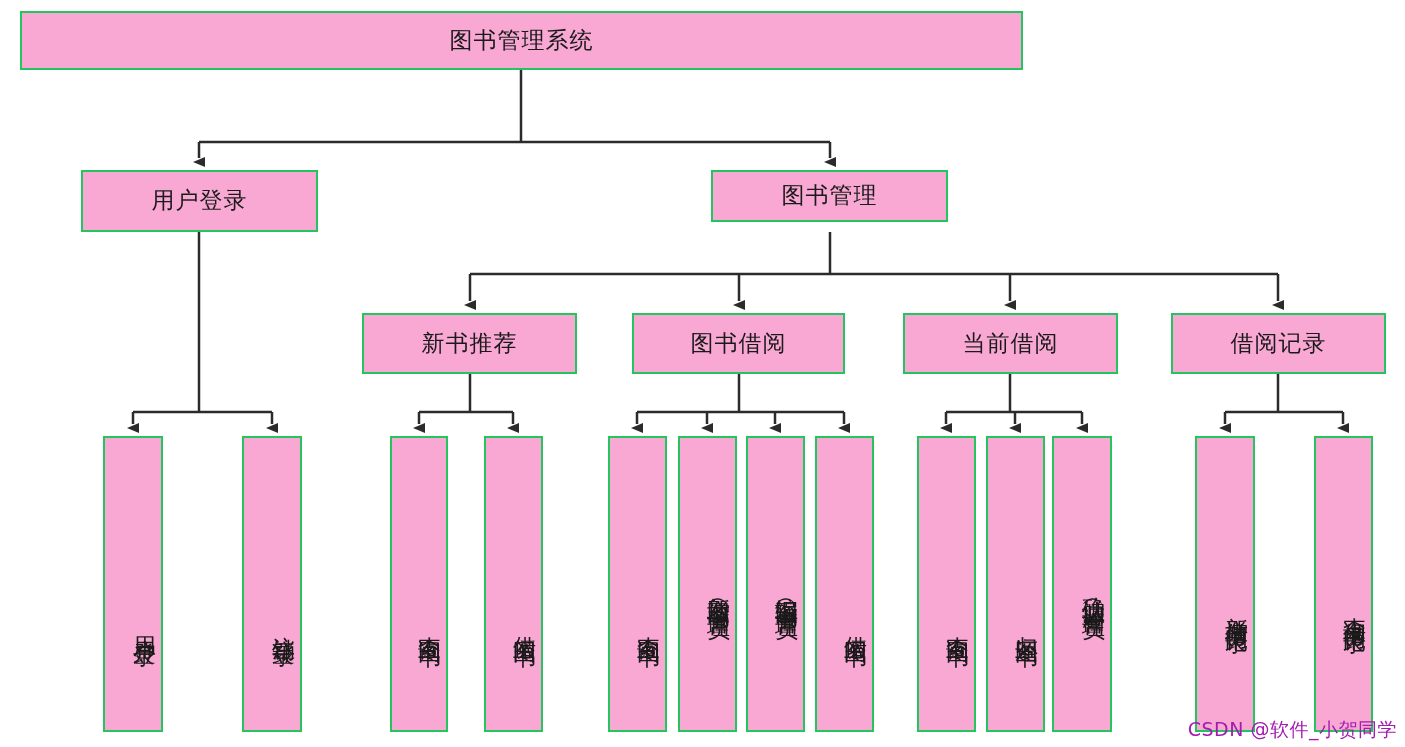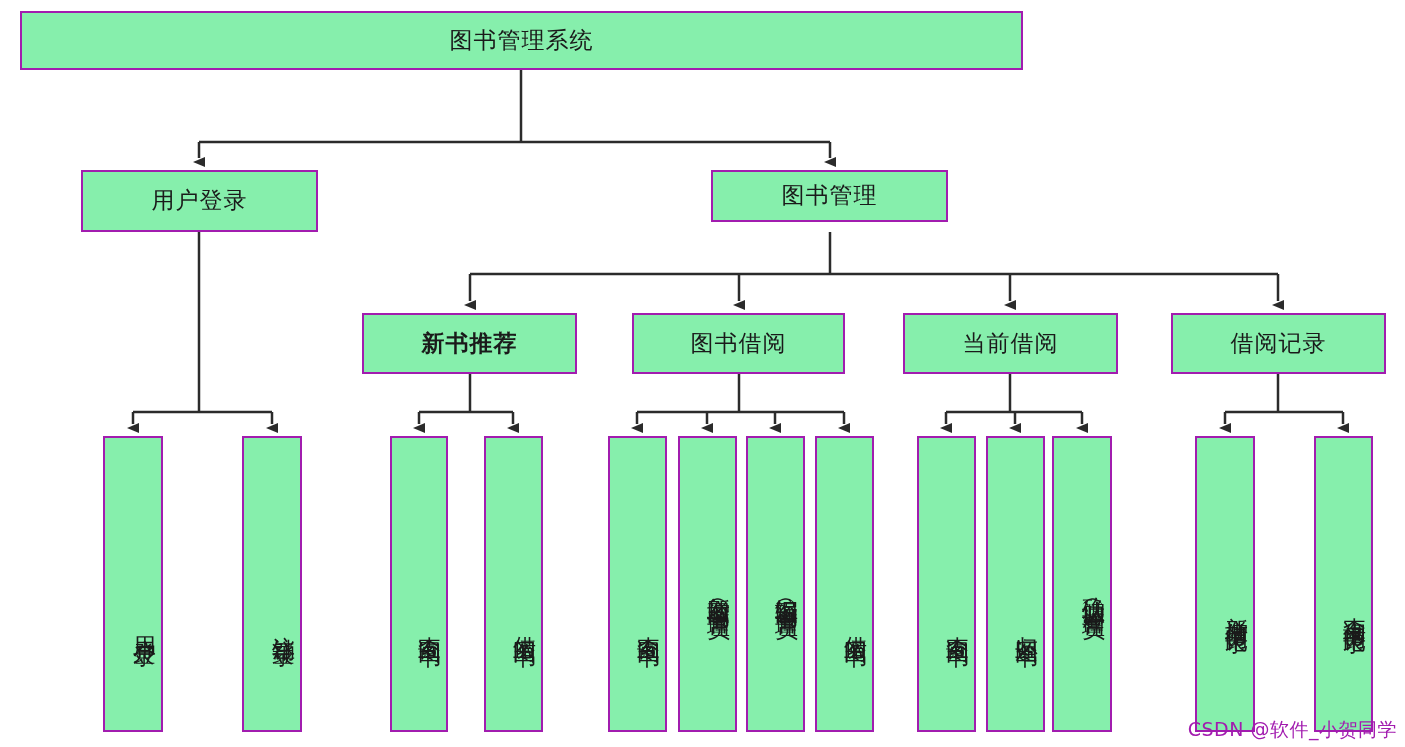--- a/index.html
+++ b/index.html
@@ -21,22 +21,22 @@
     position: absolute;
     left: 0;
     top: 0;
     width: 1405px;
     height: 747px;
     pointer-events: none;
   }
   .node {
     position: absolute;
     box-sizing: border-box;
-    border: 2px solid #a21caf;
-    background: #86efac;
+    border: 2px solid #22c55e;
+    background: #f9a8d4;
     display: flex;
     align-items: center;
     justify-content: center;
     color: #1a1a1a;
   }
   .node.horiz {
     font-size: 23px;
     letter-spacing: 1px;
     line-height: 1.2;
   }
@@ -131,21 +131,21 @@
     <span class="node-label">图书管理系统</span>
   </div>
 
   <div class="node horiz" style="left:81px; top:170px; width:237px; height:62px;">
     <span class="node-label">用户登录</span>
   </div>
   <div class="node horiz" style="left:711px; top:170px; width:237px; height:52px;">
     <span class="node-label">图书管理</span>
   </div>
 
-  <div class="node horiz" style="left:362px; top:313px; width:215px; height:61px;font-weight:bold;">
+  <div class="node horiz" style="left:362px; top:313px; width:215px; height:61px;">
     <span class="node-label">新书推荐</span>
   </div>
   <div class="node horiz" style="left:632px; top:313px; width:213px; height:61px;">
     <span class="node-label">图书借阅</span>
   </div>
   <div class="node horiz" style="left:903px; top:313px; width:215px; height:61px;">
     <span class="node-label">当前借阅</span>
   </div>
   <div class="node horiz" style="left:1171px; top:313px; width:215px; height:61px;">
     <span class="node-label">借阅记录</span>

